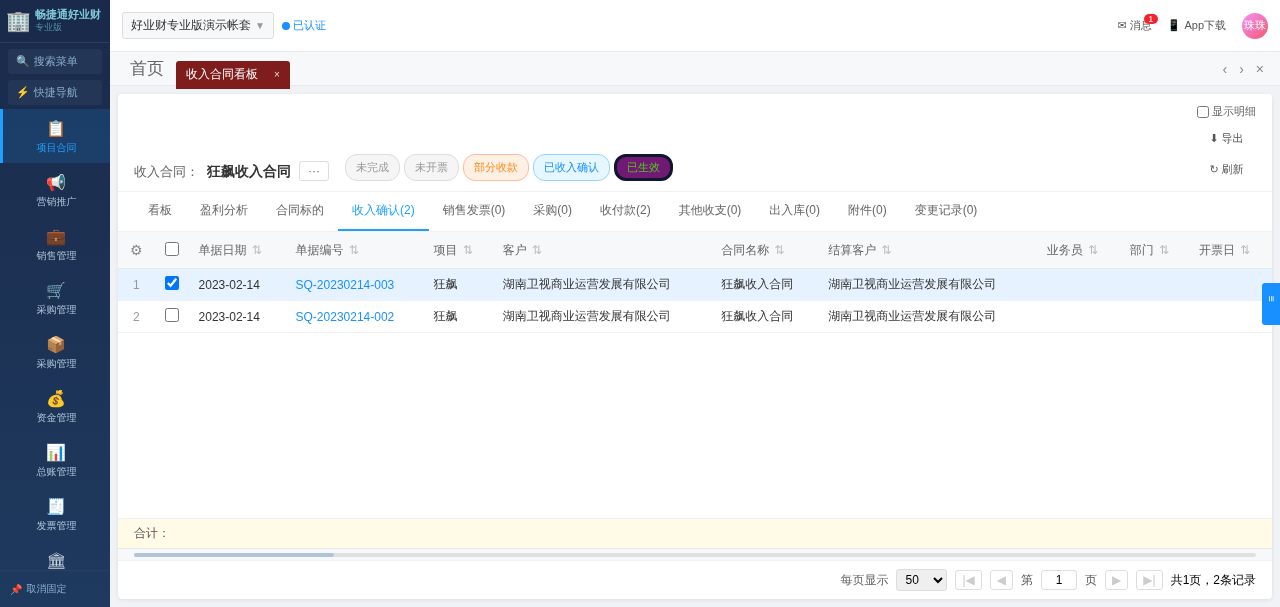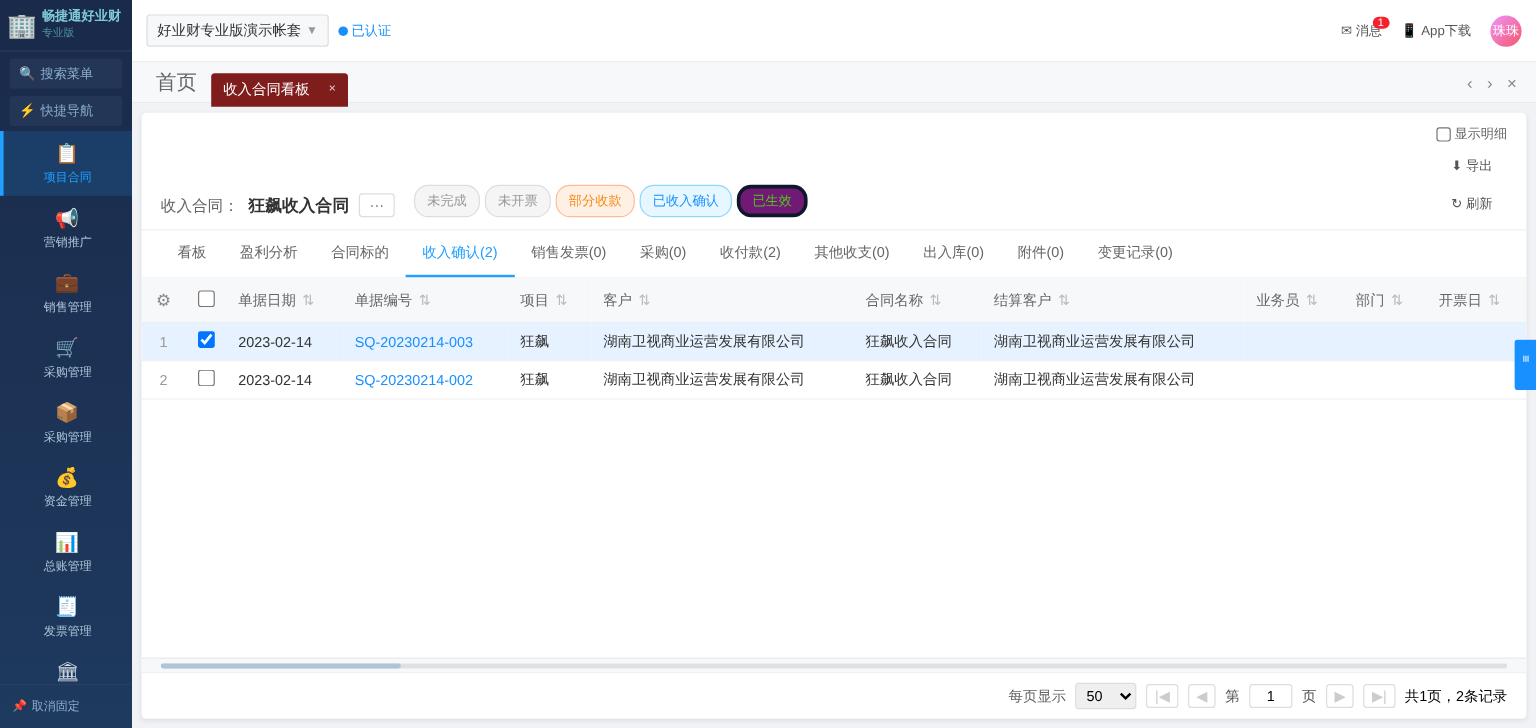--- a/index.html
+++ b/index.html
@@ -344,20 +344,23 @@
           </tbody>
       </table>
 
       <div class="right-sidebar-icon" style="position:fixed;right:0;top:50%;transform:translateY(-50%);">
         <svg width="10" height="30" viewBox="0 0 10 30">
           <text x="5" y="10" font-size="10" fill="white" text-anchor="middle">≡</text>
         </svg>
       </div>
     </div>
 
+    <div class="table-footer">
+      <span class="table-footer-label">合计：</span>
+    </div>
 
     <div class="scrollbar-area">
       <div class="scrollbar-track">
         <div class="scrollbar-thumb"></div>
       </div>
     </div>
 
     <div class="pagination">
       <span class="pagination-label">每页显示</span>
       <select class="pagination-select">

